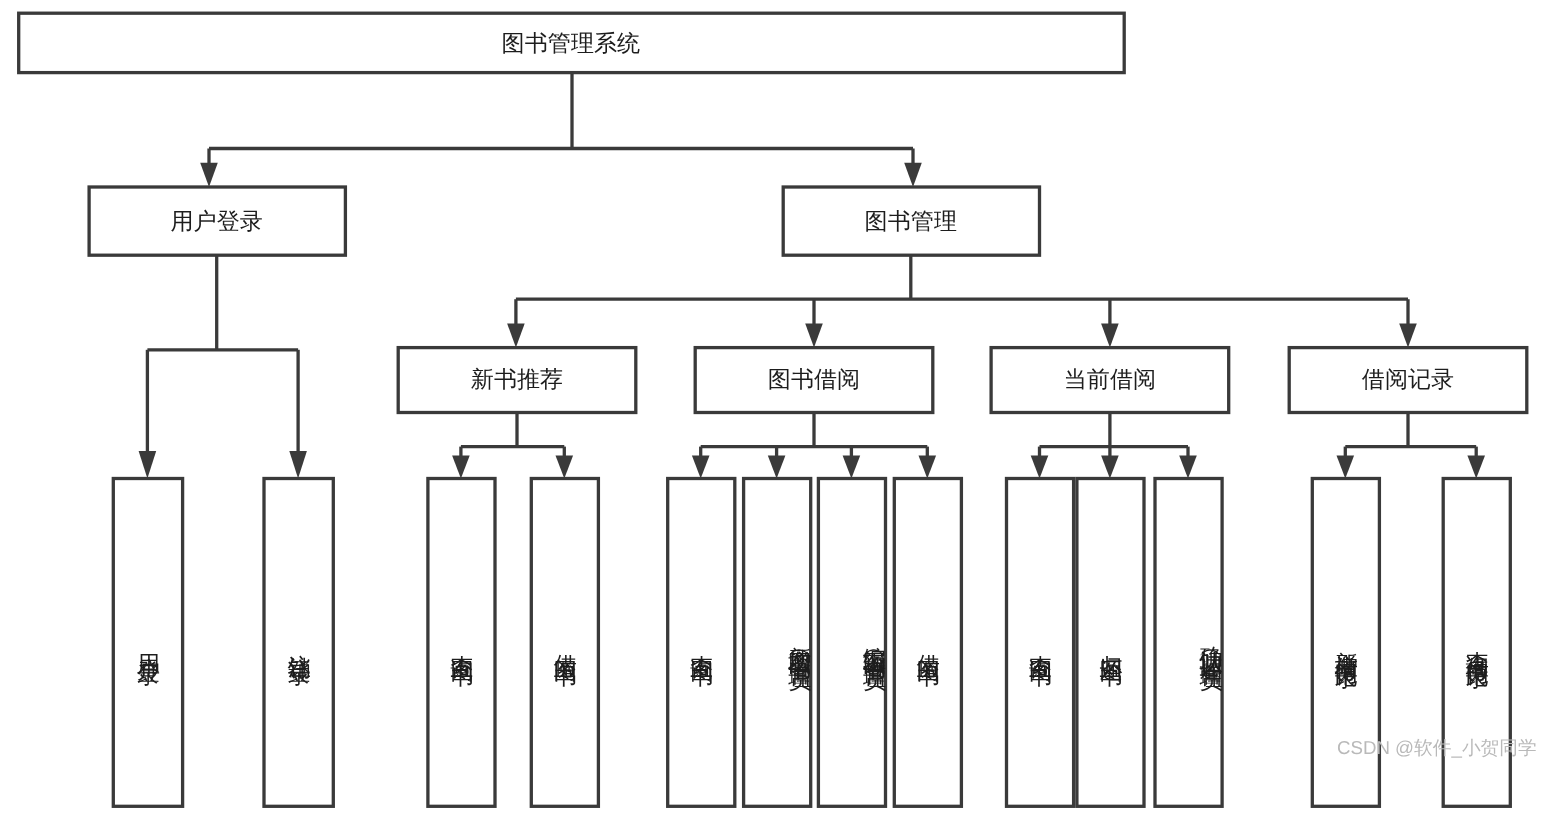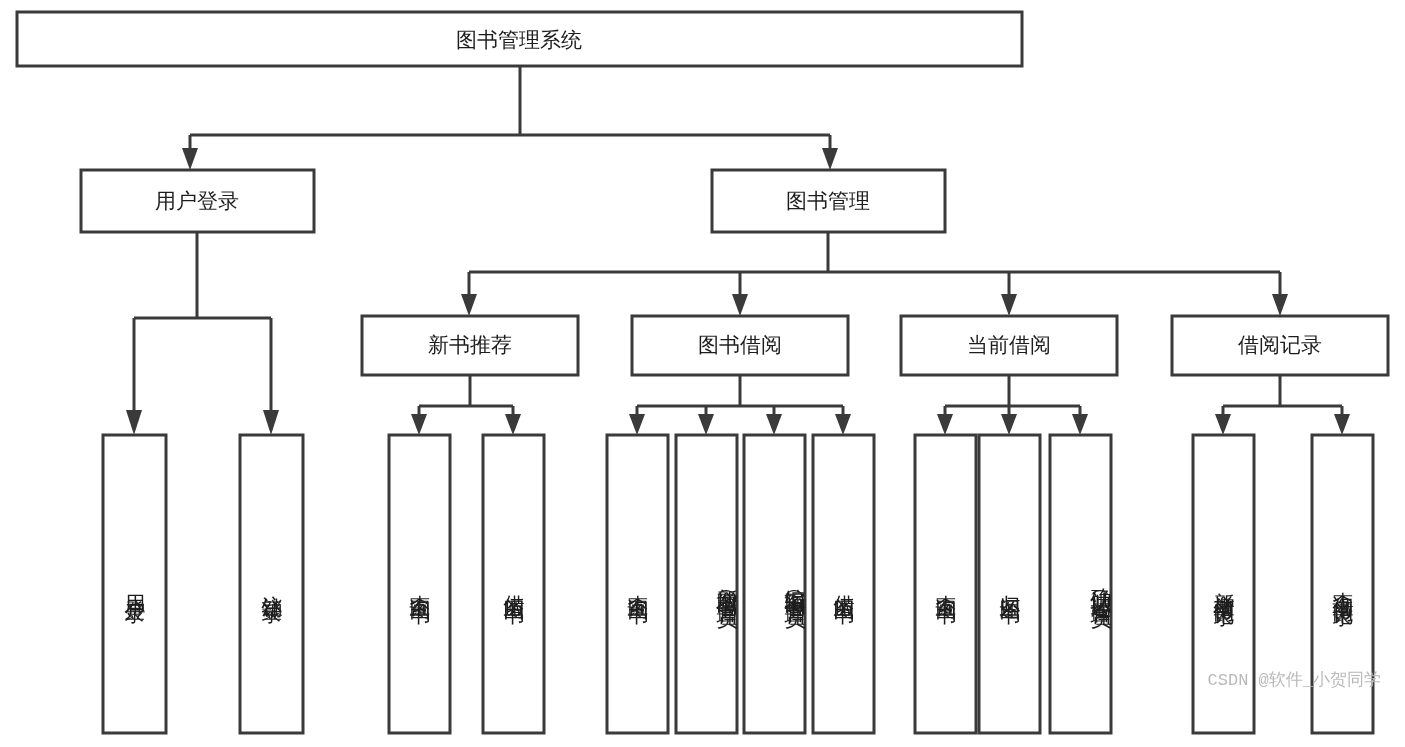--- a/index.html
+++ b/index.html
@@ -59,23 +59,23 @@
     letter-spacing: 3px;
     white-space: nowrap;
     text-align: center;
     display: flex;
     align-items: center;
     justify-content: center;
     pointer-events: none;
   }
   .watermark {
     position: absolute;
-    right: 24px;
+    right: 8px;
     bottom: 4px;
-    font-family: Liberation Mono, monospace;
+    font-family: Liberation Sans, sans-serif;
     font-size: 17px;
     color: #b9b9b9;
     white-space: nowrap;
   }
 </style>
 </head>
 <body>
 
 <div id="diagram-root">
 

